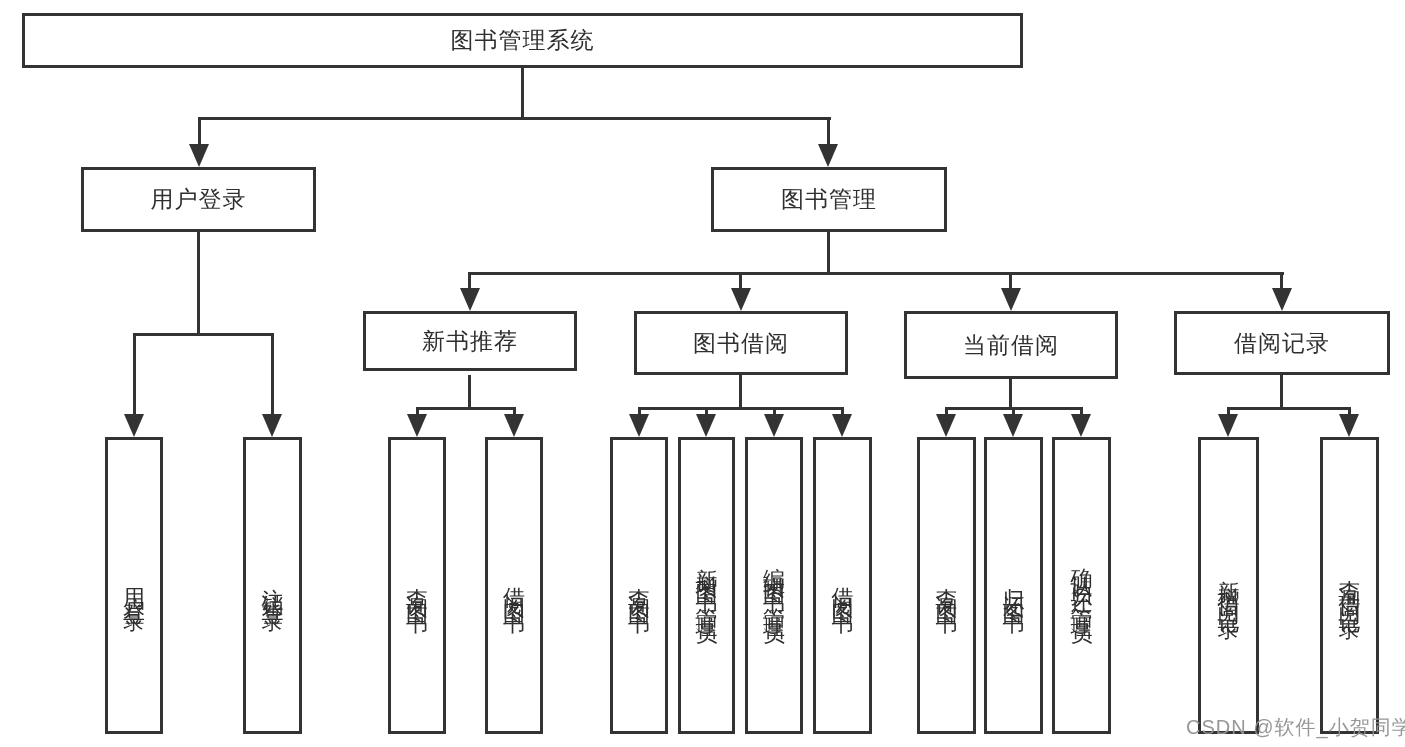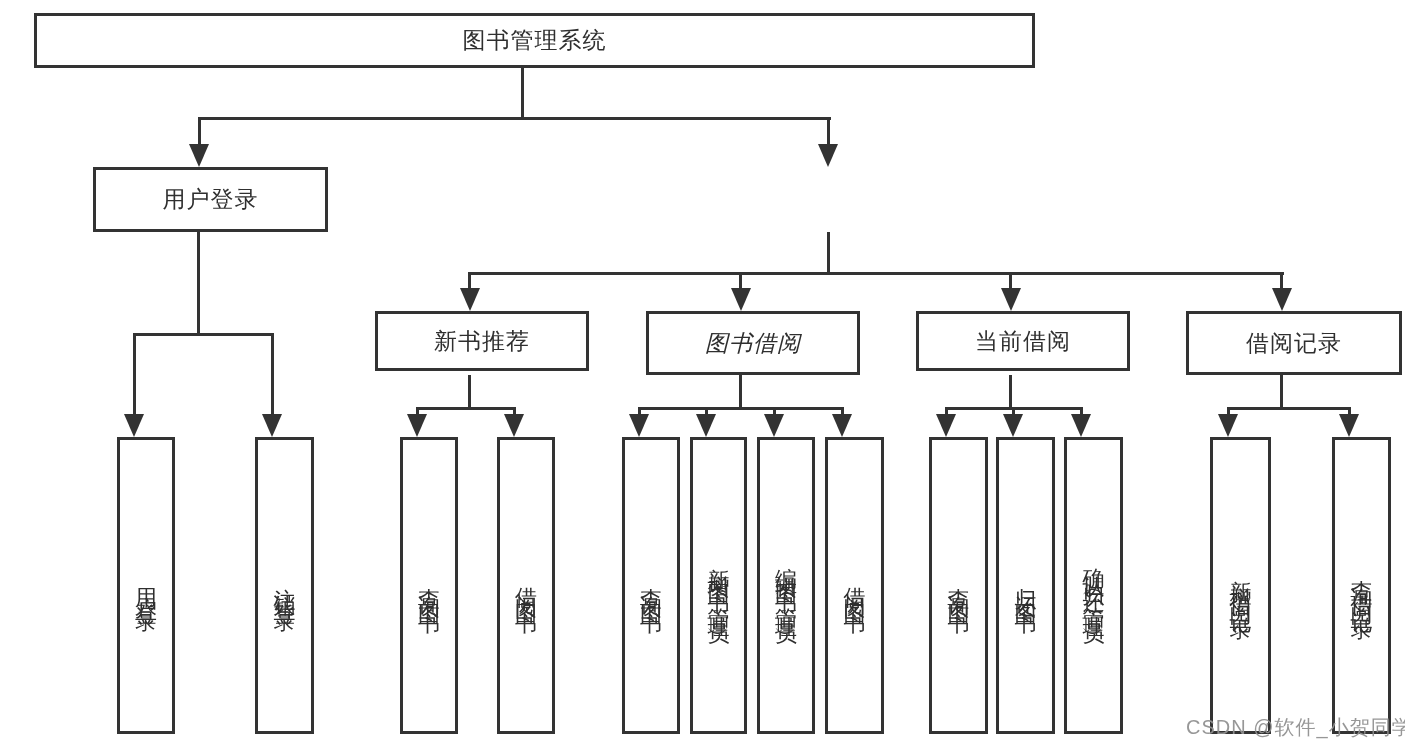--- a/index.html
+++ b/index.html
@@ -15,21 +15,20 @@
 
   
   .node {
     position: absolute;
     border: 3px solid #333333;
     background: #ffffff;
     display: flex;
     align-items: center;
     justify-content: center;
     color: #2f2f2f;
-    margin-left: 12px;
   }
   .h-node span {
     font-size: 23px;
     letter-spacing: 1px;
     white-space: nowrap;
   }
   .v-node span {
     writing-mode: vertical-rl;
     font-size: 22px;
     letter-spacing: 8px;
@@ -121,28 +120,31 @@
   <div class="line" style="left:1348px; top:407px; width:3px; height:9px;"></div>
   <div class="arrowhead" style="left:1339px; top:414px;"></div>
 
   <div class="node h-node" style="left:22px; top:13px; width:1001px; height:55px;">
     <span>图书管理系统</span>
   </div>
 
   <div class="node h-node" style="left:81px; top:167px; width:235px; height:65px;">
     <span>用户登录</span>
   </div>
+  <div class="node h-node" style="left:711px; top:167px; width:236px; height:65px;">
+    <span>图书管理</span>
+  </div>
 
   <div class="node h-node" style="left:363px; top:311px; width:214px; height:60px;">
     <span>新书推荐</span>
   </div>
-  <div class="node h-node" style="left:634px; top:311px; width:214px; height:64px;font-style:italic;">
+  <div class="node h-node" style="left:634px; top:311px; width:214px; height:64px;">
     <span>图书借阅</span>
   </div>
-  <div class="node h-node" style="left:904px; top:311px; width:214px; height:60px;">
+  <div class="node h-node" style="left:904px; top:311px; width:214px; height:68px;">
     <span>当前借阅</span>
   </div>
   <div class="node h-node" style="left:1174px; top:311px; width:216px; height:64px;">
     <span>借阅记录</span>
   </div>
 
   <div class="node v-node" style="left:105px; top:437px; width:58px; height:297px;">
     <span>用户登录</span>
   </div>
   <div class="node v-node" style="left:243px; top:437px; width:59px; height:297px;">

